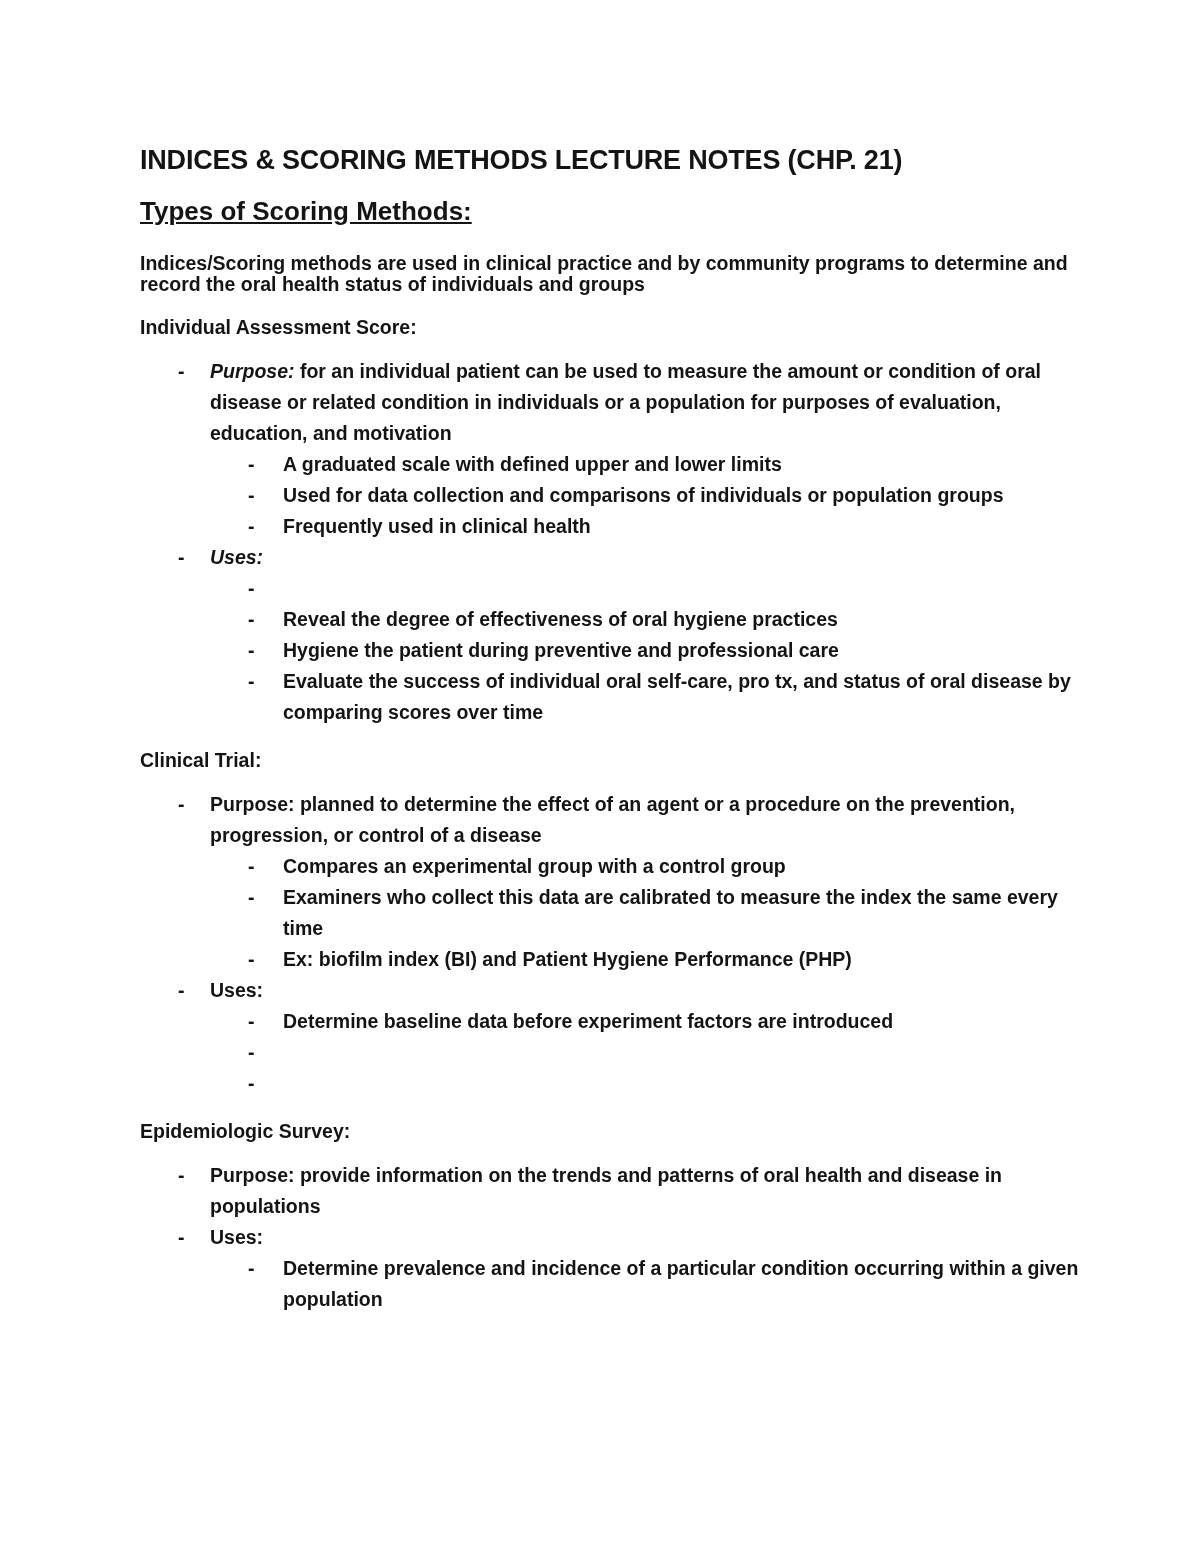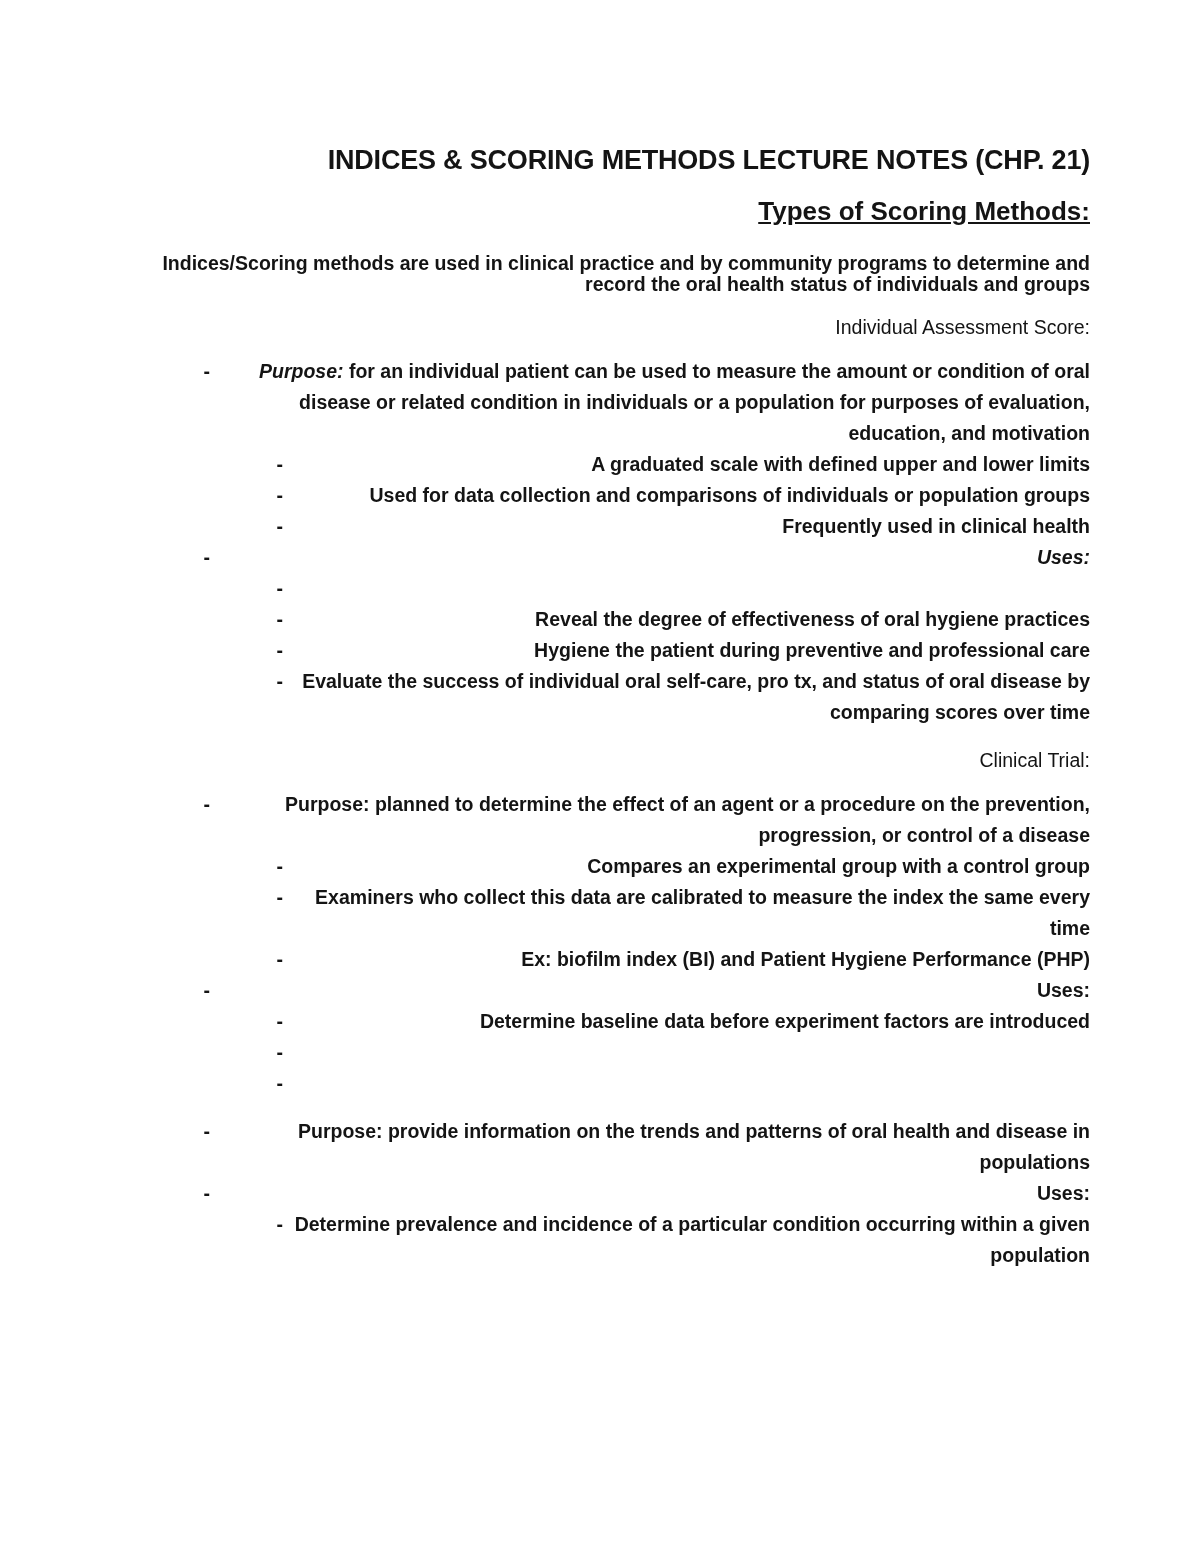--- a/index.html
+++ b/index.html
@@ -9,21 +9,21 @@
     font-family: "Liberation Sans", sans-serif;
     color: #141414;
   }
   .page {
     position: relative;
     width: 1200px;
     height: 1553px;
     background: #ffffff;
     padding: 145px 110px 60px 140px;
   }
-  .content { width: 950px; text-align: right; }
+  .content { width: 950px; }
   .doc-title {
     font-size: 27px;
     font-weight: bold;
     letter-spacing: -0.2px;
     margin-bottom: 20px;
     white-space: nowrap;
   }
   .doc-subtitle {
     font-size: 26px;
     font-weight: bold;
@@ -31,21 +31,21 @@
     margin-bottom: 26px;
   }
   .intro {
     font-size: 19.5px;
     font-weight: bold;
     line-height: 21px;
     margin-bottom: 17px;
   }
   .section-heading {
     font-size: 19.5px;
-    font-weight: normal;
+    font-weight: bold;
     line-height: 31px;
     margin: 14px 0 13px 0;
   }
   .bullet-list { margin-bottom: 17px; }
   .item {
     display: flex;
     font-size: 19.5px;
     font-weight: bold;
     line-height: 31px;
   }
@@ -138,20 +138,21 @@
             </div>
             <div class="item lvl2">
               <span class="dash">-</span>
             </div>
             <div class="item lvl2">
               <span class="dash">-</span>
             </div>
           </div>
         </div>
         <div>
+          <div class="section-heading">Epidemiologic Survey:</div>
           <div class="bullet-list">
             <div class="item lvl1">
               <span class="dash">-</span>
               <span class="txt">Purpose: provide information on the trends and patterns of oral health and disease in populations</span>
             </div>
             <div class="item lvl1">
               <span class="dash">-</span>
               <span class="txt">Uses:</span>
             </div>
             <div class="item lvl2">

